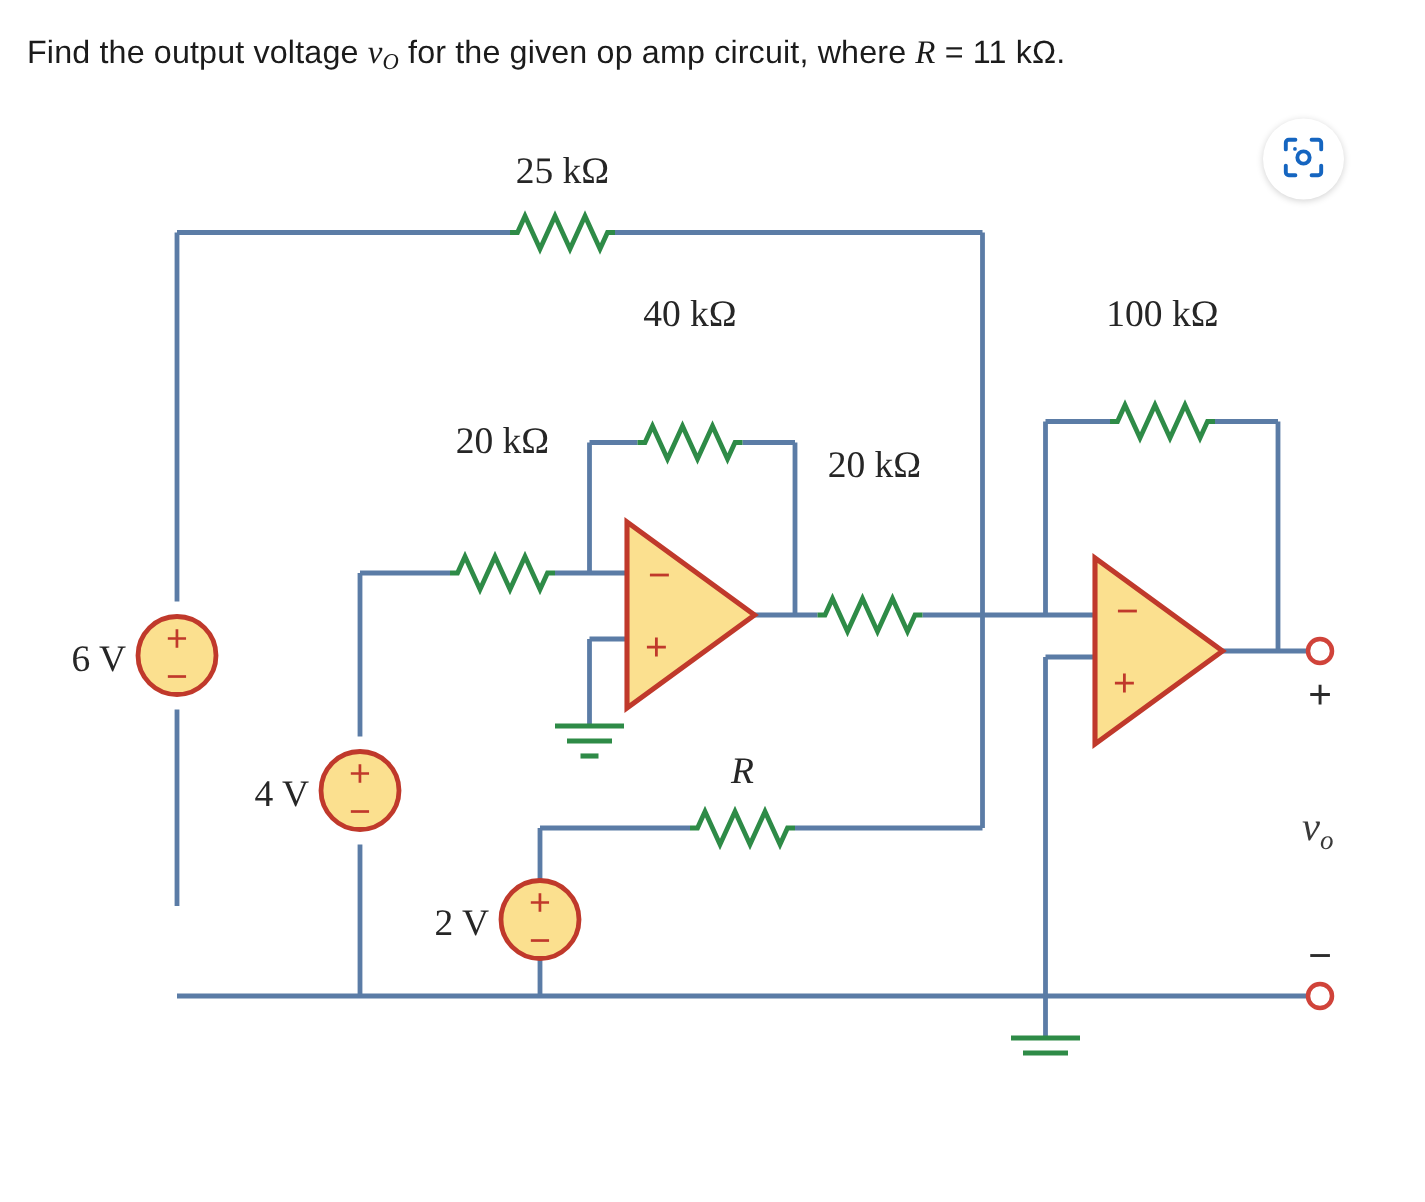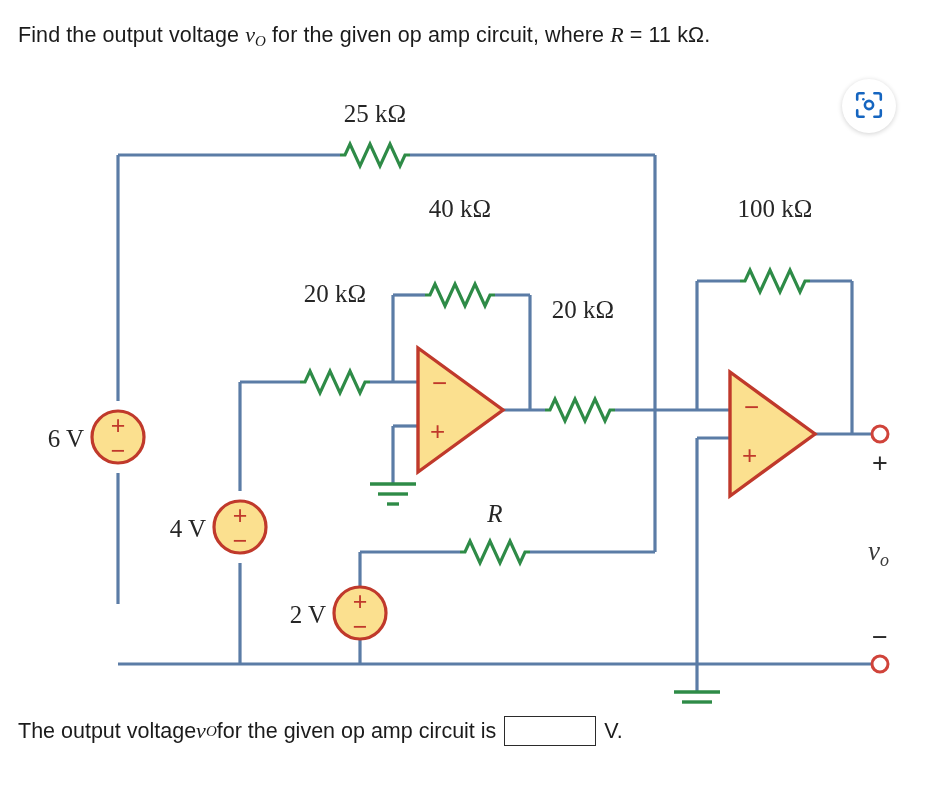--- a/index.html
+++ b/index.html
@@ -302,22 +302,14 @@
       <circle cx="880" cy="604" r="8" fill="#ffffff" stroke="#d0433a" stroke-width="3"></circle>
       <text class="termsign" x="880" y="586" text-anchor="middle">−</text>
 
       <text x="868" y="500">
         <tspan class="volabel">v</tspan><tspan class="volabel-sub" dy="6">o</tspan>
       </text>
     </g>
 
   </svg>
 
-  <div class="answer-line">
-    <span class="txt">The output voltage </span>
-      <span class="sym-v" style="font-family:'Liberation Serif',serif;font-style:italic;font-size:22px;">v</span>
-      <span style="font-family:'Liberation Serif',serif;font-style:italic;font-size:15px;vertical-align:-0.28em;">O</span>
-      <span class="txt"> for the given op amp circuit is</span>
-    <input class="answer-box" type="text" placeholder="" style="">
-    <span class="txt">V.</span>
-  </div>
 
 </div>
 
 </body></html>

